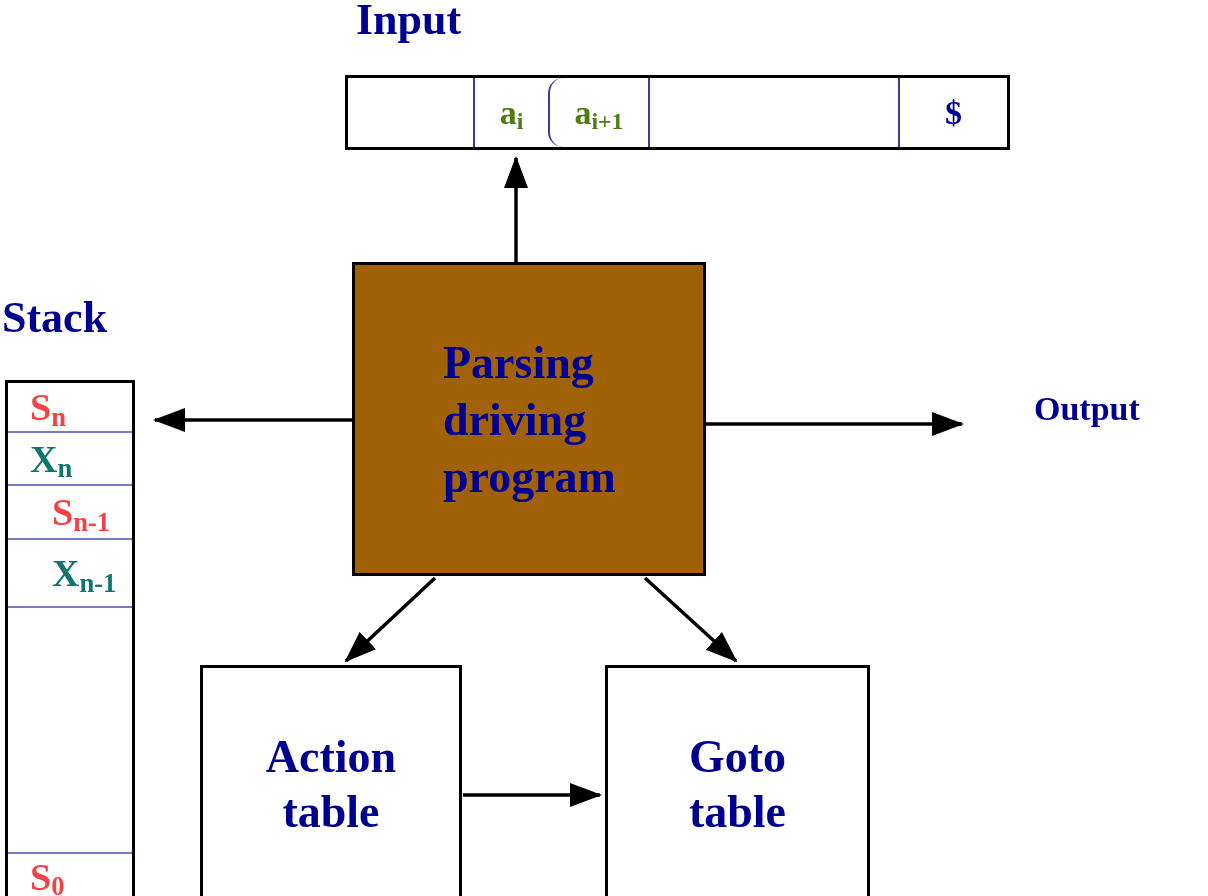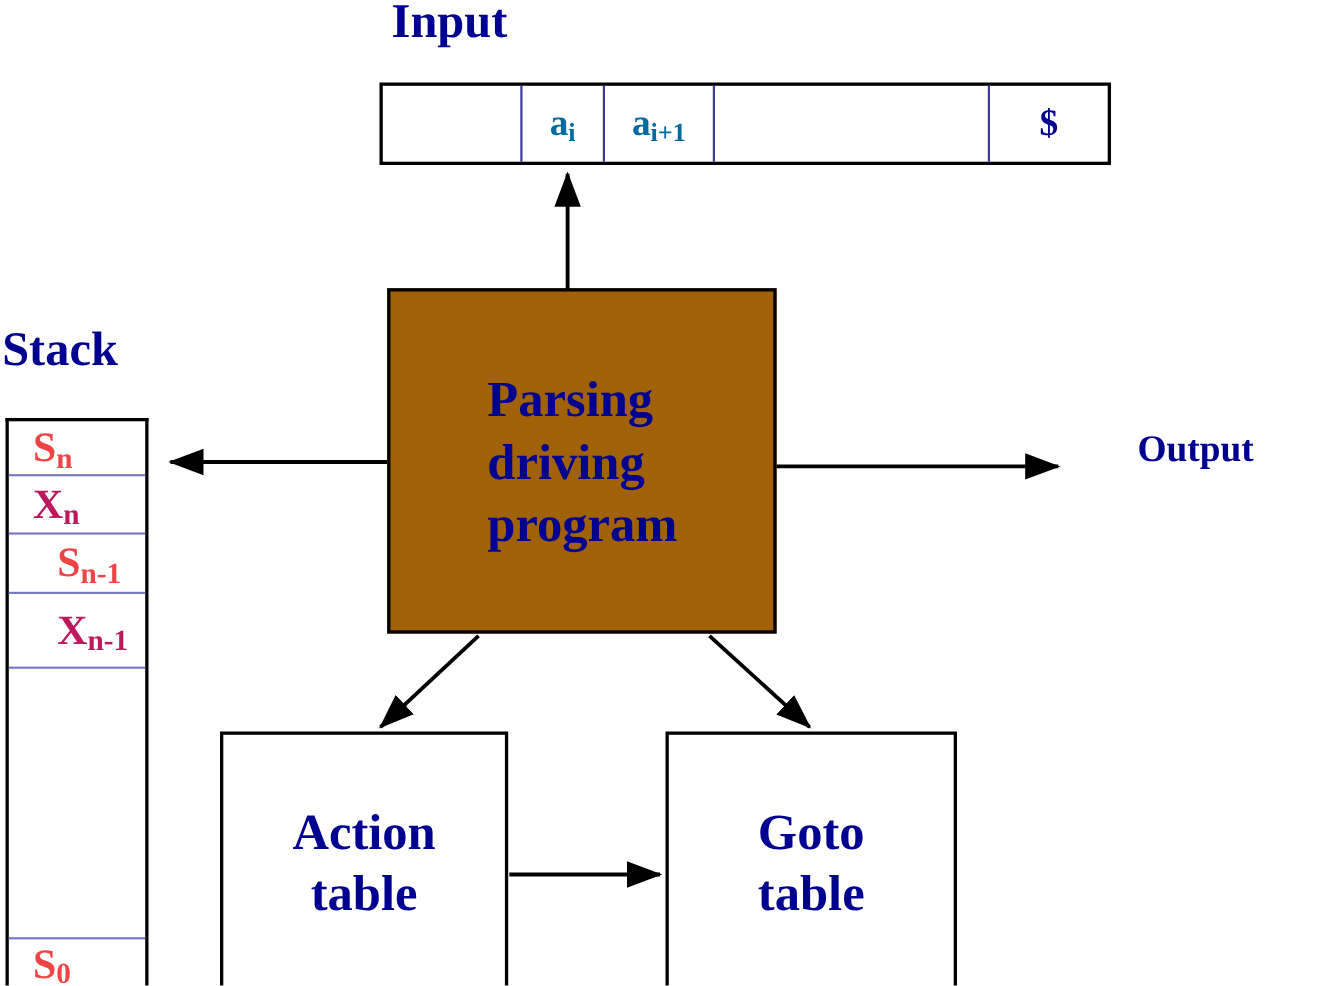--- a/index.html
+++ b/index.html
@@ -16,23 +16,23 @@
   }
   .canvas {
     position: relative;
     width: 1208px;
     height: 896px;
     overflow: hidden;
   }
 
   
   .navy  { color: #000090; }
-  .green { color: #0369a1; }
+  .green { color: #4d7c0f; }
   .red   { color: #ef4444; }
-  .brown { color: #be185d; }
+  .brown { color: #0f766e; }
 
   
   svg.arrows {
     position: absolute;
     left: 0; top: 0;
     width: 1208px; height: 896px;
     z-index: 5;
     pointer-events: none;
   }
   svg.arrows line {
@@ -64,21 +64,21 @@
     box-sizing: border-box;
     border-left: 2px solid #3b3b9e;
     display: flex;
     align-items: center;
     justify-content: center;
     font-size: 34px;
   }
   .cell:first-child { border-left: none; }
   .c0 { width: 125px; }
   .c1 { width: 75px;  }
-  .c2 { width: 100px; }
+  .c2 { width: 100px; border-radius: 15px; }
   .c3 { width: 250px; }
   .c4 { width: 65px;  }
   .c5 { flex: 1; }
 
   sub {
     font-size: 0.7em;
     vertical-align: baseline;
     position: relative;
     top: 0.22em;
     line-height: 0;

